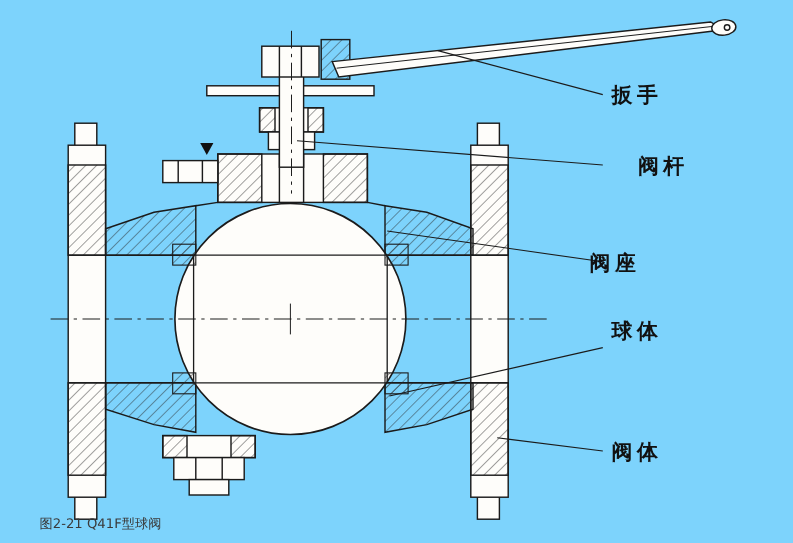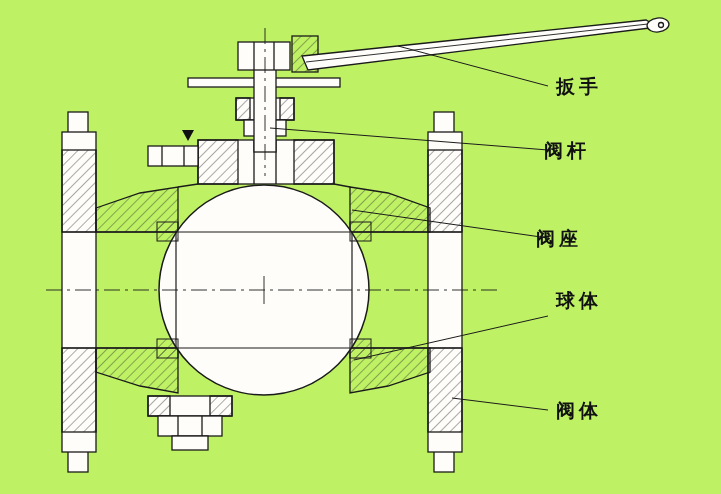--- a/index.html
+++ b/index.html
@@ -1,19 +1,19 @@
 <!DOCTYPE html>
 <html><head>
 <meta charset="utf-8">
 <style>
   html,body{margin:0;padding:0;background:#ffffff;}
   .figure{
     position:relative;
     width:721px;height:494px;
-    background:#bef264;
+    background:#7dd3fc;
     overflow:hidden;
     font-family:"Liberation Sans", sans-serif;
   }
   .figure svg{position:absolute;left:0;top:0;}
   .lbl{
     position:absolute;
     font-family:"Liberation Serif","DejaVu Serif",serif;
     font-weight:bold;
     font-size:19px;
     color:#111;
@@ -134,19 +134,20 @@
     <g stroke="#1b1b1b" stroke-width="1">
       <line x1="398" y1="46" x2="548" y2="86"></line>
       <line x1="270" y1="128" x2="548" y2="150"></line>
       <line x1="352" y1="210" x2="548" y2="238"></line>
       <line x1="354" y1="360" x2="548" y2="316"></line>
       <line x1="452" y1="398" x2="548" y2="410"></line>
     </g>
   </svg>
 
   <div class="lbl" style="left:556px;top:74px">扳手</div>
-  <div class="lbl" style="left:544px;top:138px">阀杆</div>
+  <div class="lbl" style="left:580px;top:138px">阀杆</div>
   <div class="lbl" style="left:536px;top:226px">阀座</div>
   <div class="lbl" style="left:556px;top:288px">球体</div>
   <div class="lbl" style="left:556px;top:398px">阀体</div>
 
+  <div class="caption">图2-21 Q41F型球阀</div>
 
 </div>
 
 </body></html>

